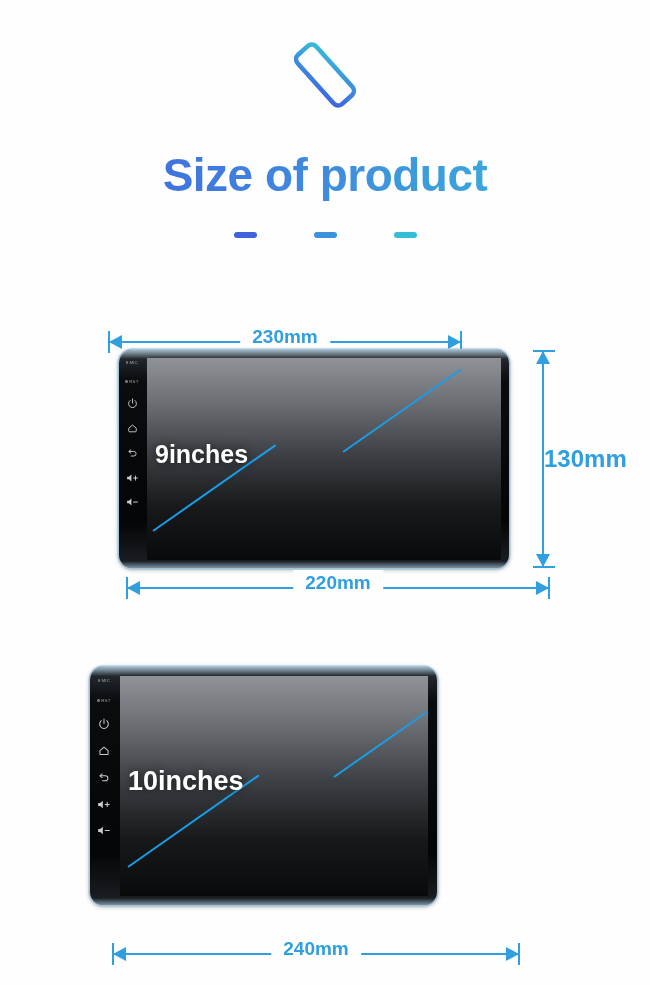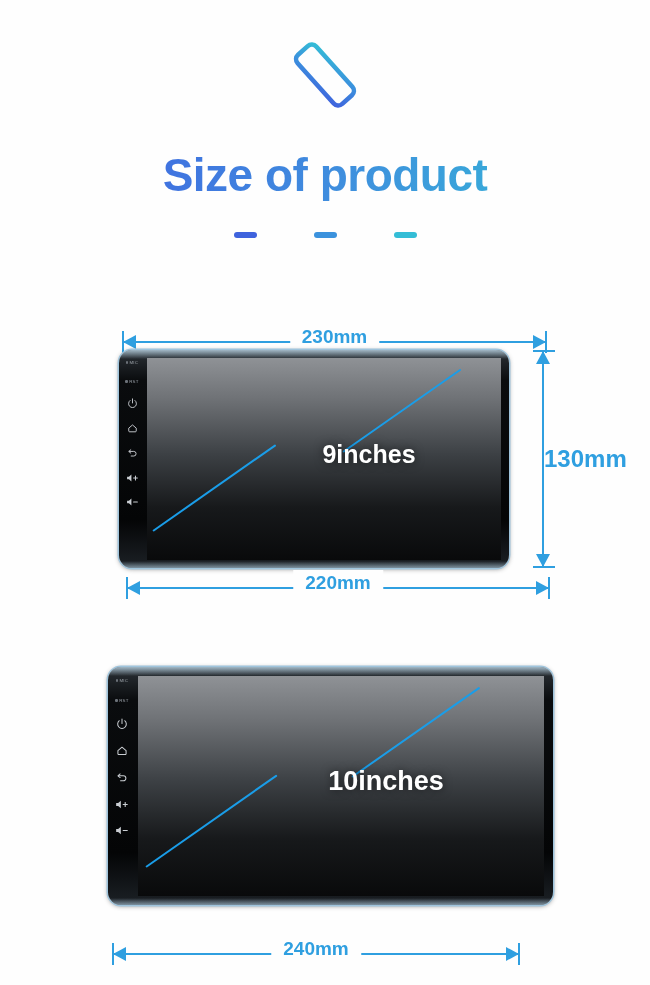--- a/index.html
+++ b/index.html
@@ -242,26 +242,24 @@
     position: absolute;
     height: 2.4px;
     background: #1a9de8;
     transform-origin: 0 50%;
     border-radius: 2px;
   }
   .screen-label {
     position: absolute;
     left: 0;
     width: 100%;
-    text-align: center;
     color: #ffffff;
     font-weight: bold;
     z-index: 4;
     text-shadow: 0 0 10px rgba(0,0,0,0.6);
-    padding-left: 45px;
   }
   .screen-label .lbl-bg {
     background: transparent;
     padding: 0 8px;
   }
 </style>
 </head>
 <body>
 
 <div class="header">
@@ -289,21 +287,21 @@
 
   <div class="dash-row">
     <span class="dash dash-1"></span>
     <span class="dash dash-2"></span>
     <span class="dash dash-3"></span>
   </div>
 </div>
 
 <div class="unit unit-1">
 
-  <div class="dim-h" style="left:122px; top:18px; width:425px;">
+  <div class="dim-h" style="left:108px; top:18px; width:354px;">
     <div class="axis"></div>
     <div class="tick left"></div>
     <div class="tick right"></div>
     <div class="head left"></div>
     <div class="head right"></div>
     <div class="dim-label">230mm</div>
   </div>
 
   <div class="device" style="left:119px; top:40px; width:390px; height:218px;">
 
@@ -376,21 +374,21 @@
     <div class="tick bottom"></div>
     <div class="head top"></div>
     <div class="head bottom"></div>
     <div class="dim-label">130mm</div>
   </div>
 </div>
 
 <div class="unit unit-2">
 
 
-  <div class="device" style="left:108px; top:32px; width:445px; height:238px;">
+  <div class="device" style="left:90px; top:32px; width:347px; height:238px;">
 
     <div class="btn-col" style="width:28px; padding-top:11px; gap:15px;">
       <div class="btn">
         <span class="btn-text">
           <span class="pinhole"></span>
           <span>MIC</span>
         </span>
       </div>
       <div class="btn">
         <span class="btn-text">

